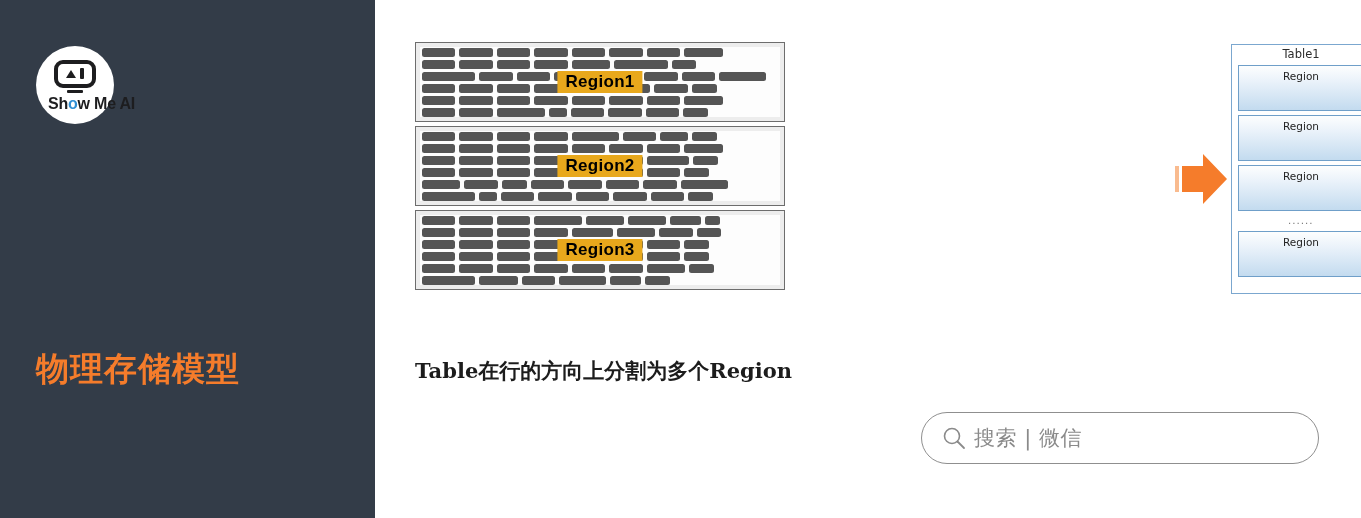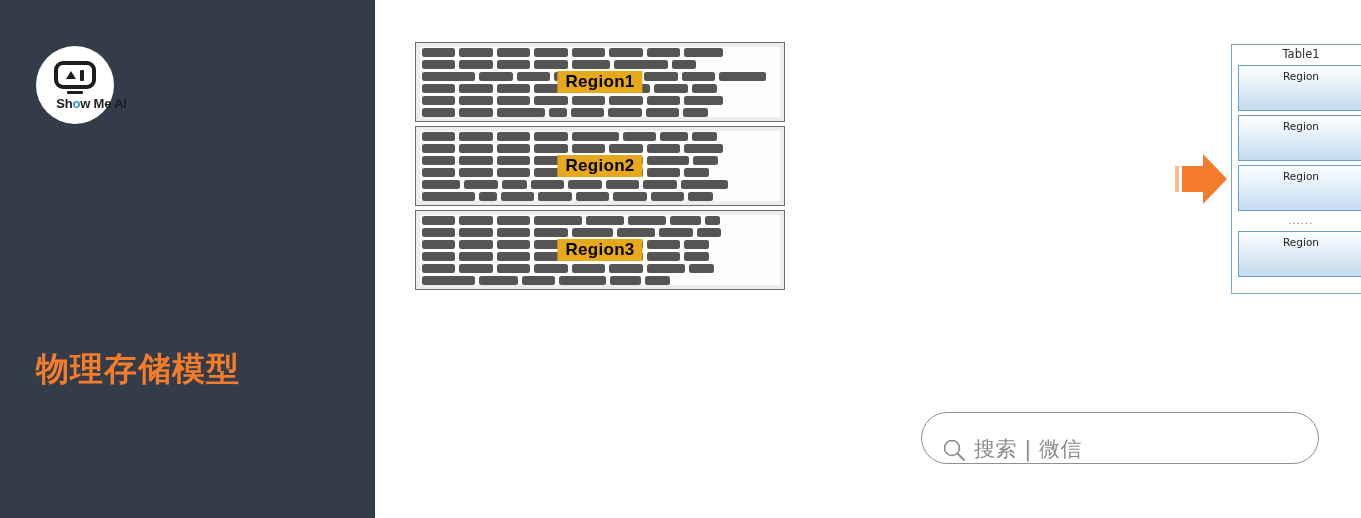--- a/index.html
+++ b/index.html
@@ -30,21 +30,21 @@
     display:flex;align-items:center;justify-content:center;gap:4px;
     box-sizing:border-box;margin-top:2px;
   }
   .logo-face .caret{
     width:0;height:0;border-left:5px solid transparent;border-right:5px solid transparent;
     border-bottom:8px solid #1d1d1f;
   }
   .logo-face .bar{width:4px;height:11px;background:#1d1d1f;border-radius:1px;}
   .logo-chin{width:16px;height:3px;background:#1d1d1f;margin-top:2px;border-radius:1px;}
   .logo-text{
-    font-size:13px;font-weight:bold;color:#1d1d1f;letter-spacing:-0.2px;
+    font-size:16px;font-weight:bold;color:#1d1d1f;letter-spacing:-0.2px;
     margin-top:2px;white-space:nowrap;margin-left:33px;
   }
   .logo-text .o-dot{color:#2f8fd4;}
 
   .side-title{
     position:absolute;left:36px;top:158px;
     color:#ffffff;font-size:32px;font-weight:500;letter-spacing:0.5px;
     white-space:nowrap;
   }
   .side-subtitle{
@@ -132,21 +132,21 @@
     white-space:nowrap;
   }
   .caption.c1{left:40px;}
   .caption.c2{left:483px;}
 
   
   .search-badge{
     position:absolute;left:546px;top:412px;
     width:398px;height:52px;
     border:1.4px solid #8f8f8f;border-radius:26px;
-    display:flex;align-items:flex-end;
+    display:flex;align-items:center;
     box-sizing:border-box;padding-left:20px;gap:7px;
     background:#ffffff;
   }
   .mag-icon{width:25px;height:25px;flex:0 0 auto;}
   .sb-gray{
     font-size:21px;color:#8a8a8a;white-space:nowrap;letter-spacing:0.5px;
     font-family:"DejaVu Sans","Liberation Sans",sans-serif;
   }
   .sb-bold{
     font-size:22px;color:#111111;font-weight:bold;white-space:nowrap;
@@ -403,20 +403,21 @@
           <polygon points="345,64 341,52 334,60"></polygon>
           <polygon points="340,122 350,118 350,127"></polygon>
           <polygon points="404,124 394,120 404,115"></polygon>
           <polygon points="340,188 350,184 350,193"></polygon>
           <polygon points="404,190 394,186 404,181"></polygon>
         </g>
       </svg>
 
     </div>
 
+    <div class="caption c1">Table在行的方向上分割为多个Region</div>
 
     <div class="search-badge">
       <svg class="mag-icon" viewBox="0 0 25 25">
         <circle cx="10" cy="10" r="7.5" fill="none" stroke="#8a8a8a" stroke-width="1.6"></circle>
         <line x1="15.5" y1="15.5" x2="22" y2="22" stroke="#8a8a8a" stroke-width="1.8" stroke-linecap="round"></line>
       </svg>
       <span class="sb-gray">搜索 | 微信</span>
     </div>
 
   </main>

